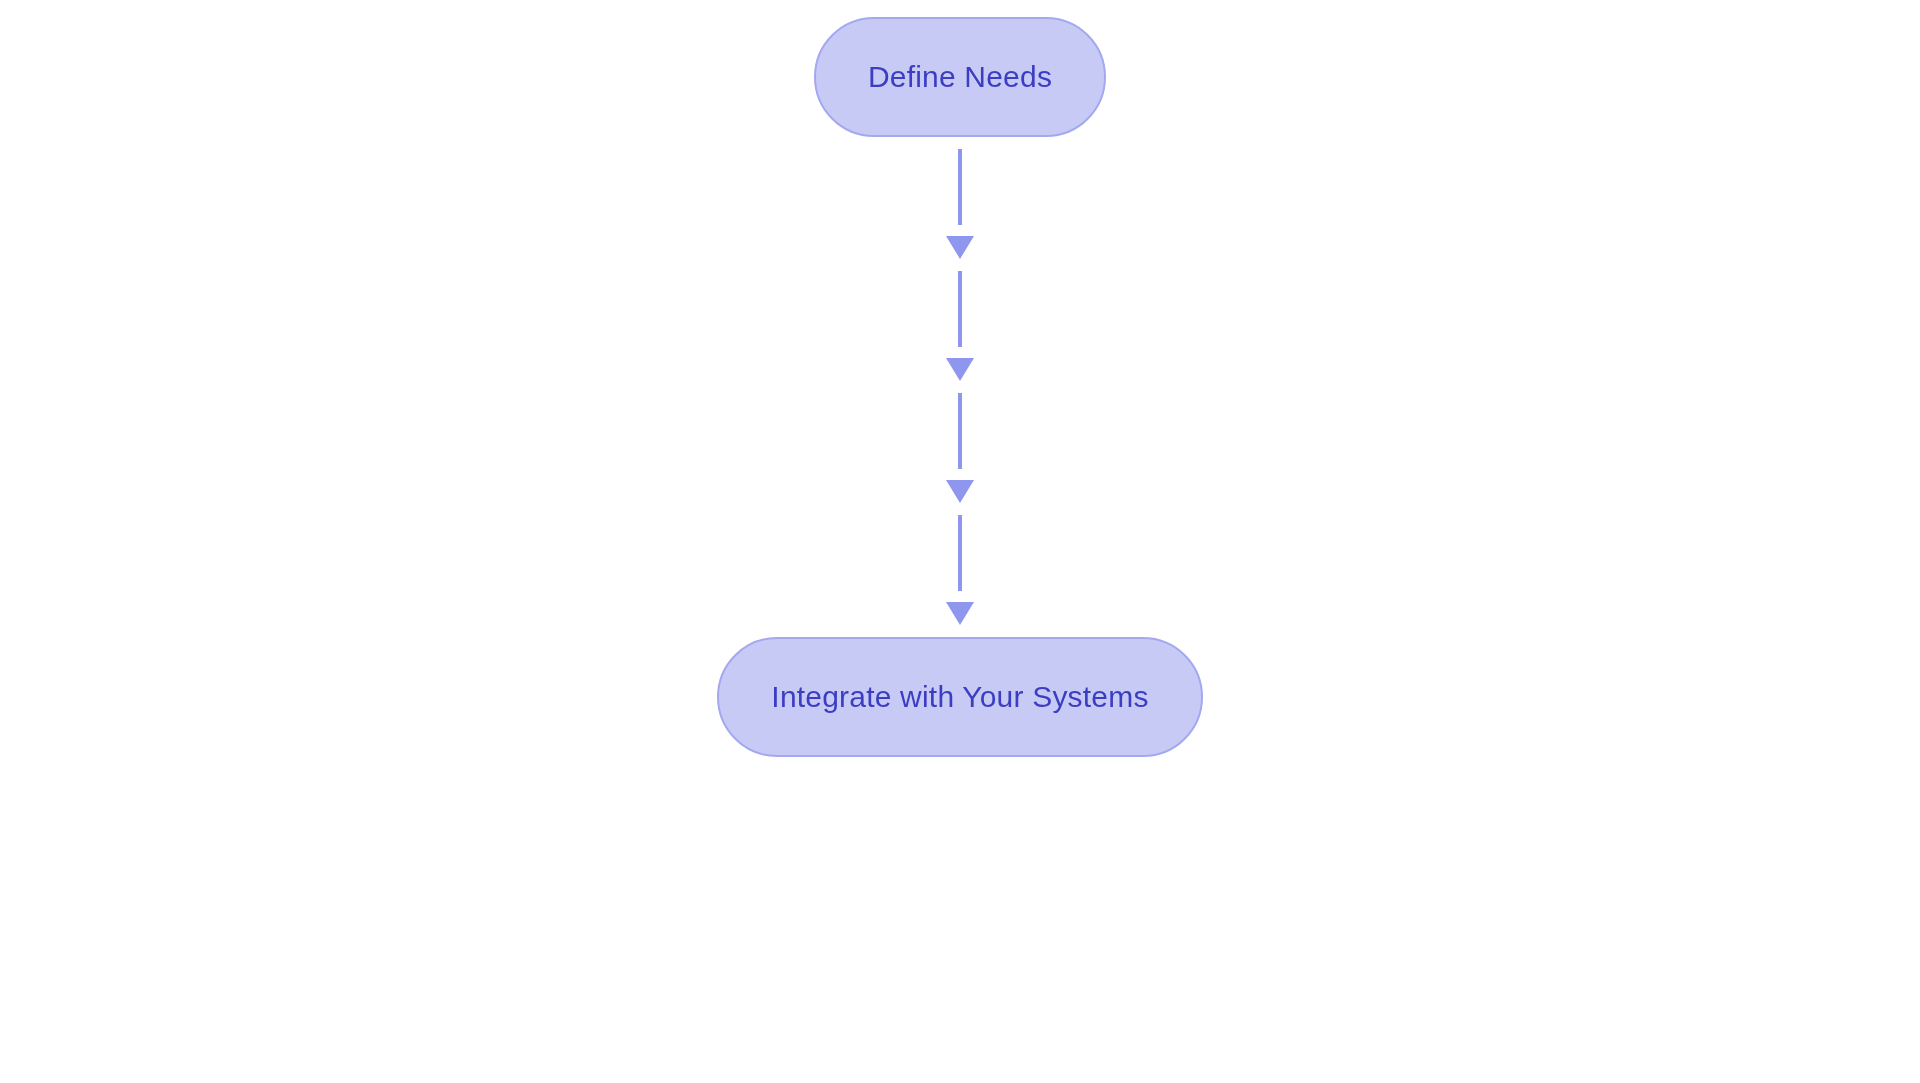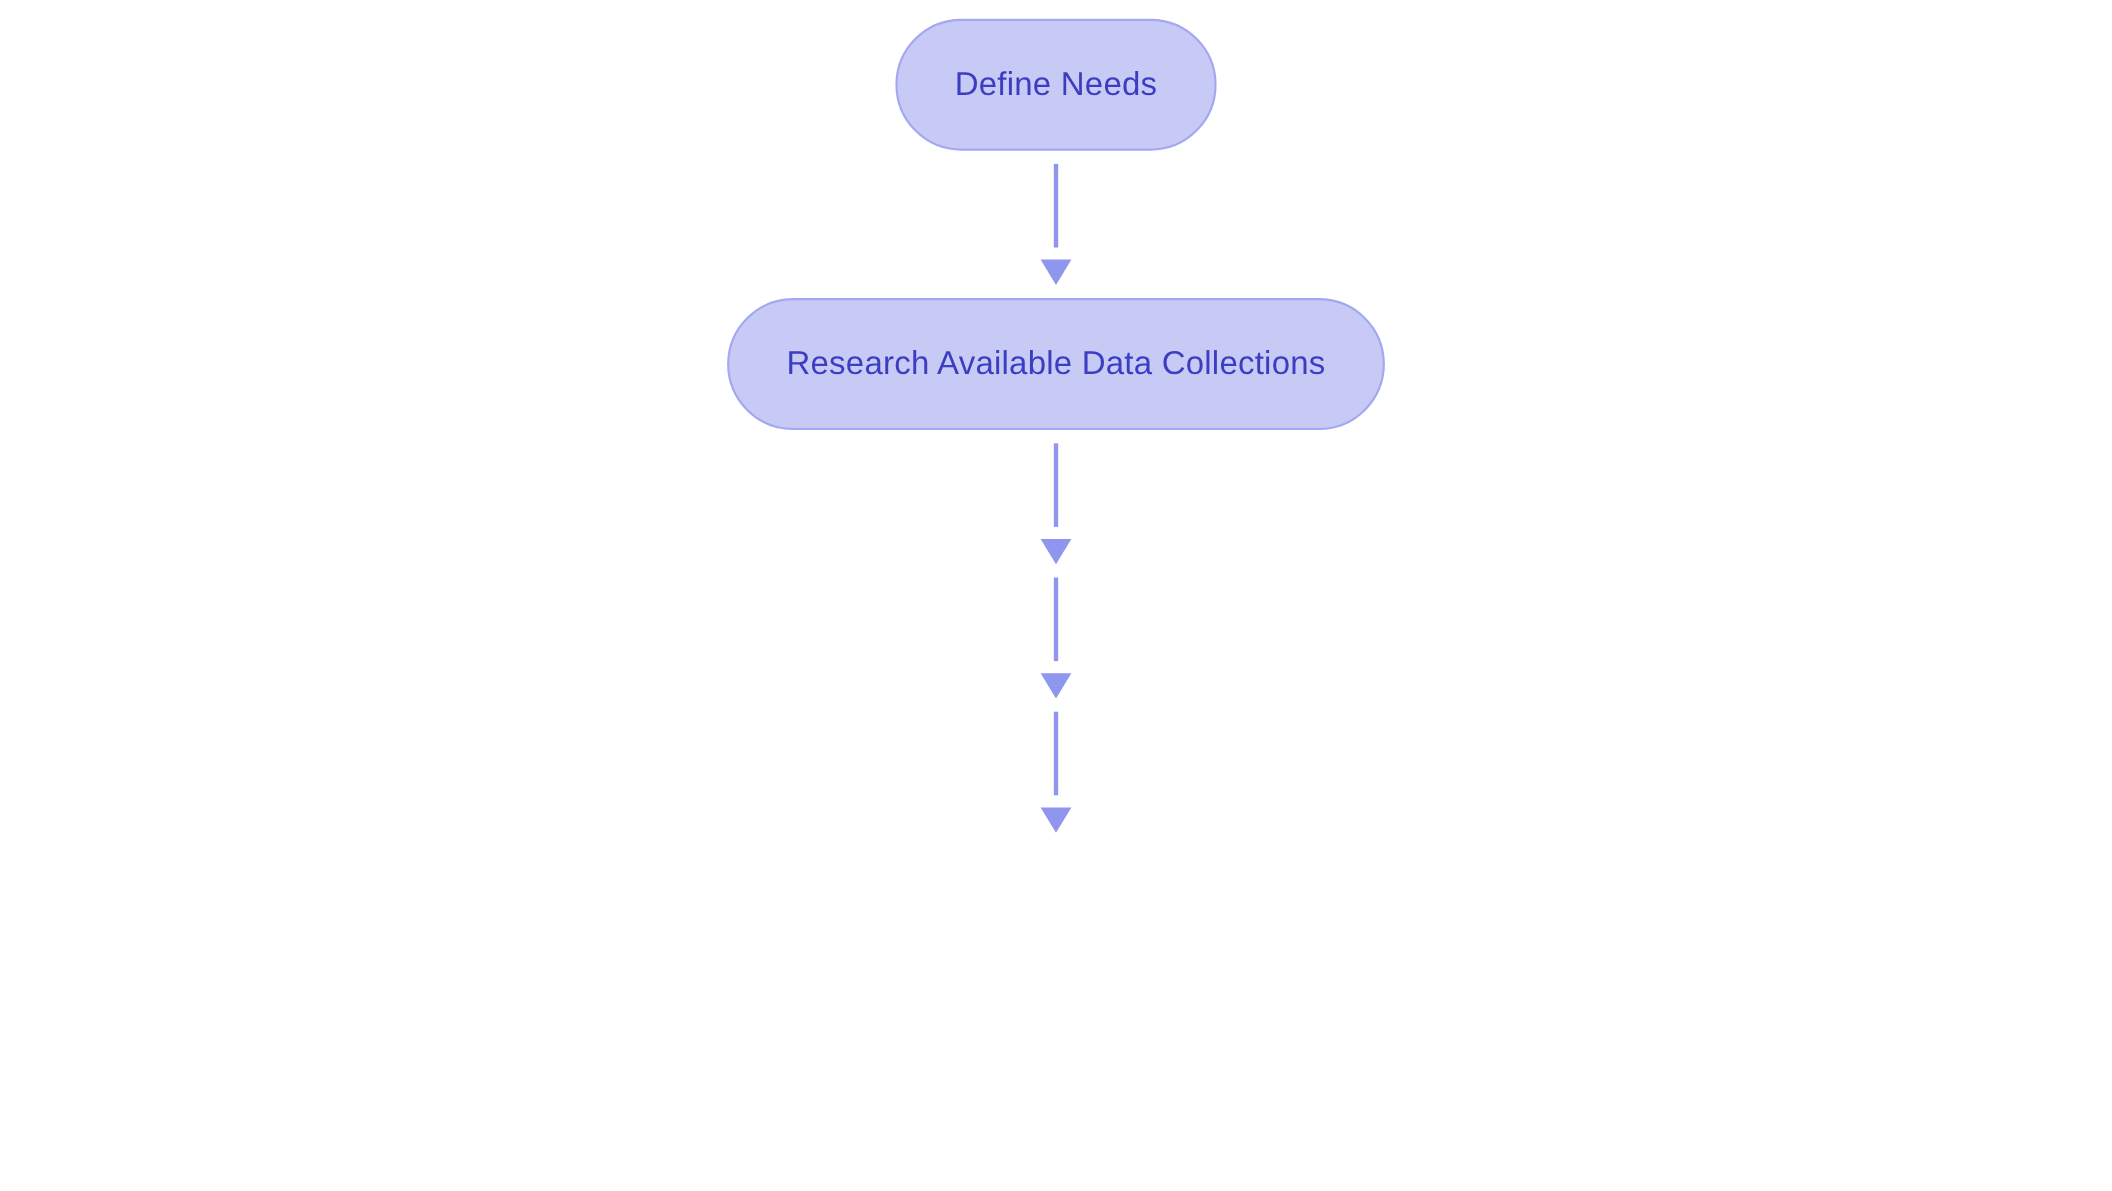--- a/index.html
+++ b/index.html
@@ -72,35 +72,35 @@
 
   <div class="flow-node">
     <span class="node-label">Define Needs</span>
   </div>
 
   <div class="connector">
     <div class="stem"></div>
     <div class="arrowhead"></div>
   </div>
 
-  <div class="flow-node">
-    <span class="node-label">Research Available Data Collections</span>
-  </div>
 
   <div class="connector">
     <div class="stem"></div>
     <div class="arrowhead"></div>
   </div>
 
 
   <div class="connector">
     <div class="stem"></div>
     <div class="arrowhead"></div>
   </div>
 
 
   <div class="connector">
     <div class="stem"></div>
     <div class="arrowhead"></div>
   </div>
 
+  <div class="flow-node">
+    <span class="node-label">Integrate with Your Systems</span>
+  </div>
 
 </div>
 
 </body></html>

